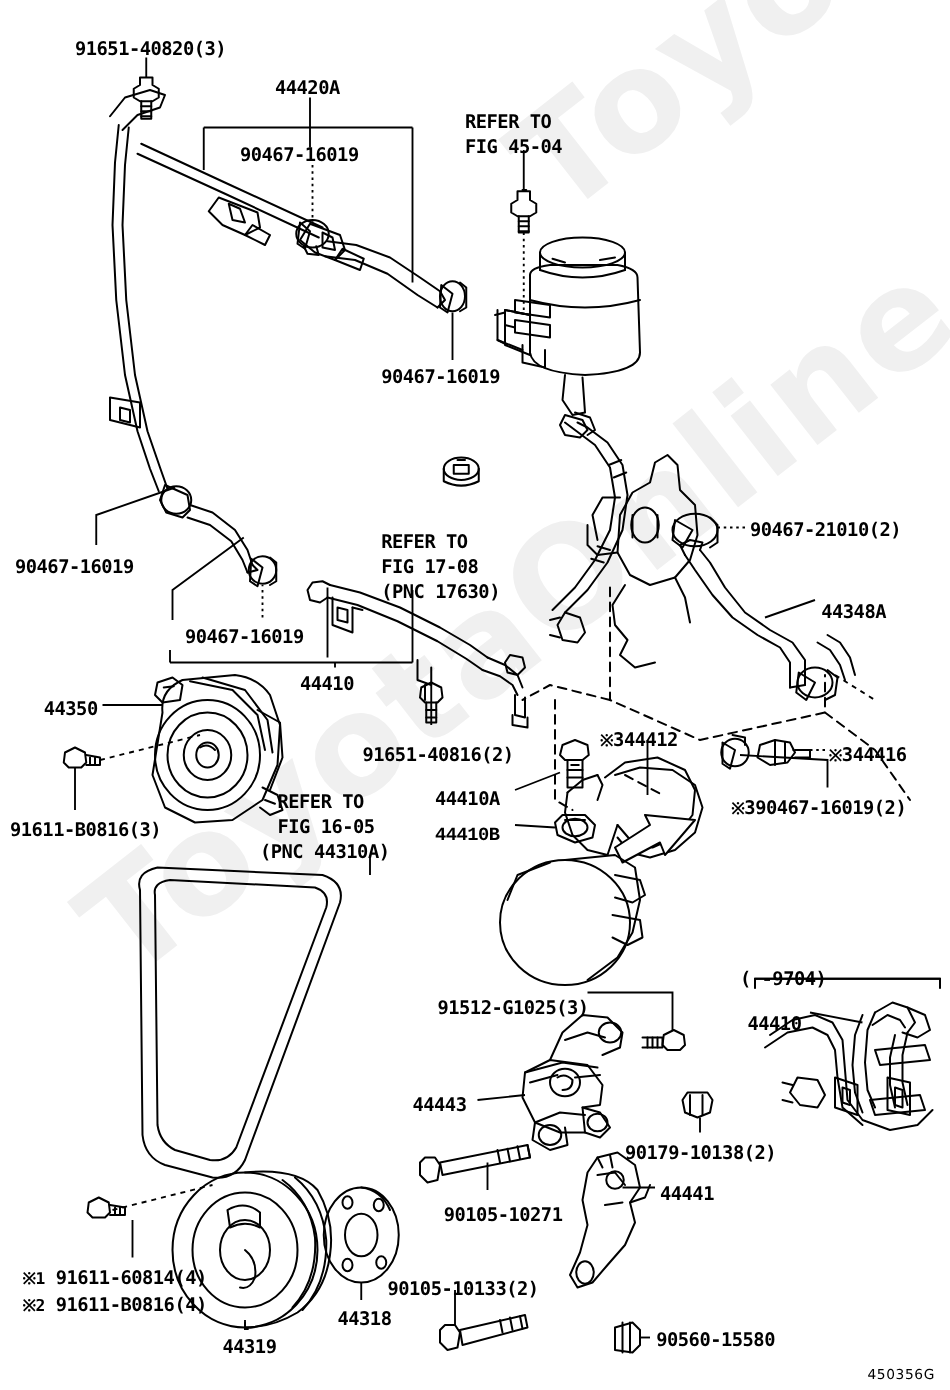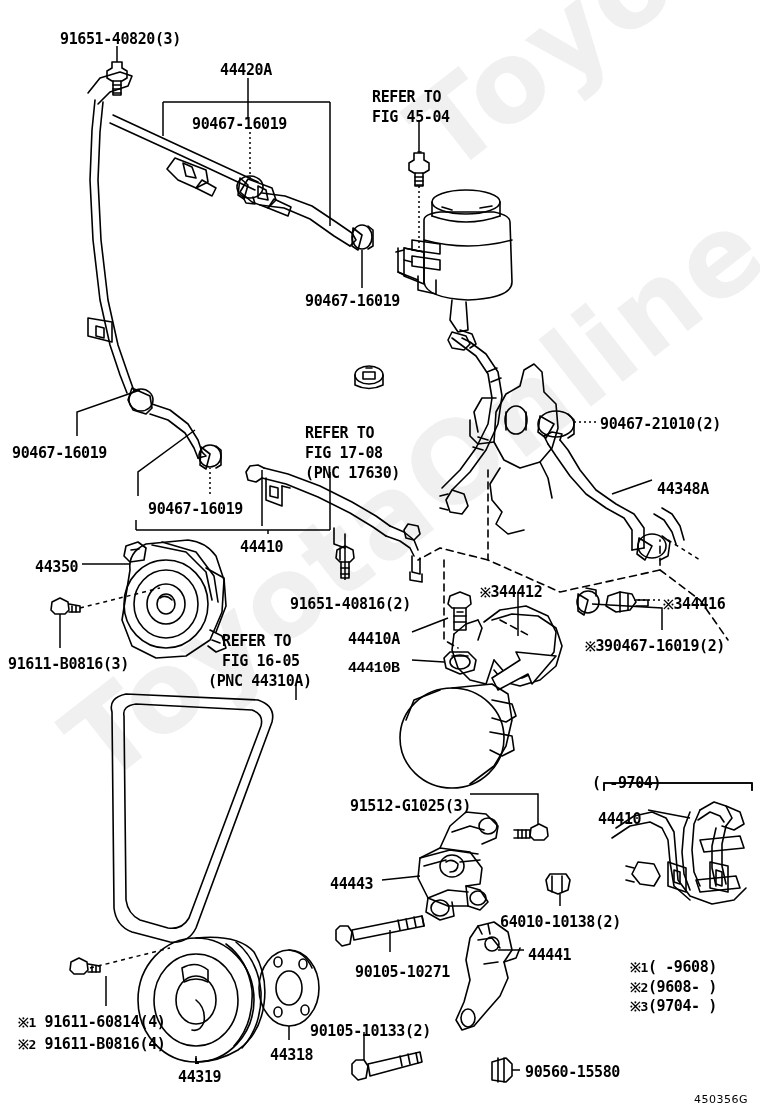--- a/index.html
+++ b/index.html
@@ -611,31 +611,26 @@
       <div class="lbl" style="left: 8px; top: 655px;"><span>91611-B0816(3)</span></div>
       <div class="lbl" style="left: 222px; top: 632px;"><span>REFER TO</span></div>
       <div class="lbl" style="left: 222px; top: 652px;"><span>FIG 16-05</span></div>
       <div class="lbl" style="left: 208px; top: 672px;"><span>(PNC 44310A)</span></div>
       <div class="lbl" style="left: 348px; top: 630px;"><span>44410A</span></div>
       <div class="lbl" style="left: 348px; top: 659px; font-family: Liberation Mono, monospace;"><span>44410B</span></div>
       <div class="lbl" style="left: 592px; top: 774px;"><span>( -9704)</span></div>
       <div class="lbl" style="left: 598px; top: 810px;"><span>44410</span></div>
       <div class="lbl" style="left: 350px; top: 797px;"><span>91512-G1025(3)</span></div>
       <div class="lbl" style="left: 330px; top: 875px;"><span>44443</span></div>
-      <div class="lbl" style="left: 500px; top: 913px;"><span>64010-10138(2)</span></div>
+      <div class="lbl" style="left: 500px; top: 913px;"><span>90179-10138(2)</span></div>
       <div class="lbl" style="left: 355px; top: 963px;"><span>90105-10271</span></div>
       <div class="lbl" style="left: 528px; top: 946px;"><span>44441</span></div>
       <div class="lbl" style="left: 310px; top: 1022px;"><span>90105-10133(2)</span></div>
       <div class="lbl" style="left: 270px; top: 1046px;"><span>44318</span></div>
       <div class="lbl" style="left: 525px; top: 1063px;"><span>90560-15580</span></div>
       <div class="lbl" style="left: 178px; top: 1068px;"><span>44319</span></div>
       <div class="lbl" style="left: 18px; top: 1013px;"><span class="mark">※1</span><span> </span><span>91611-60814(4)</span></div>
       <div class="lbl" style="left: 18px; top: 1035px;"><span class="mark">※2</span><span> </span><span>91611-B0816(4)</span></div>
-      <div class="lbl multi" style="left: 630px; top: 958px;">
-        <div><span class="mark">※1</span><span>(    -9608)</span></div>
-        <div><span class="mark">※2</span><span>(9608-    )</span></div>
-        <div><span class="mark">※3</span><span>(9704-    )</span></div>
-      </div>
     </div>
 
   <div class="code">450356G</div>
 
 </div>
 
 </body></html>

